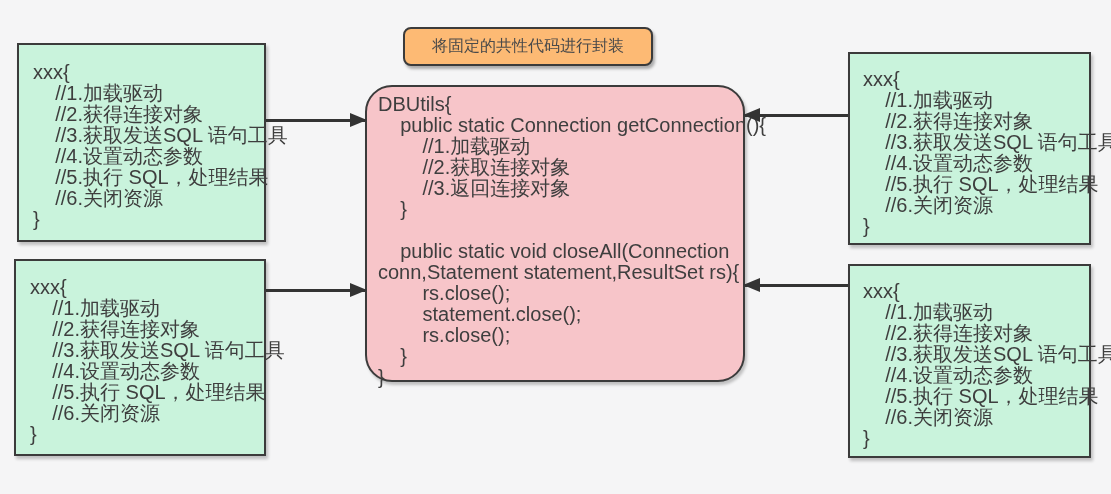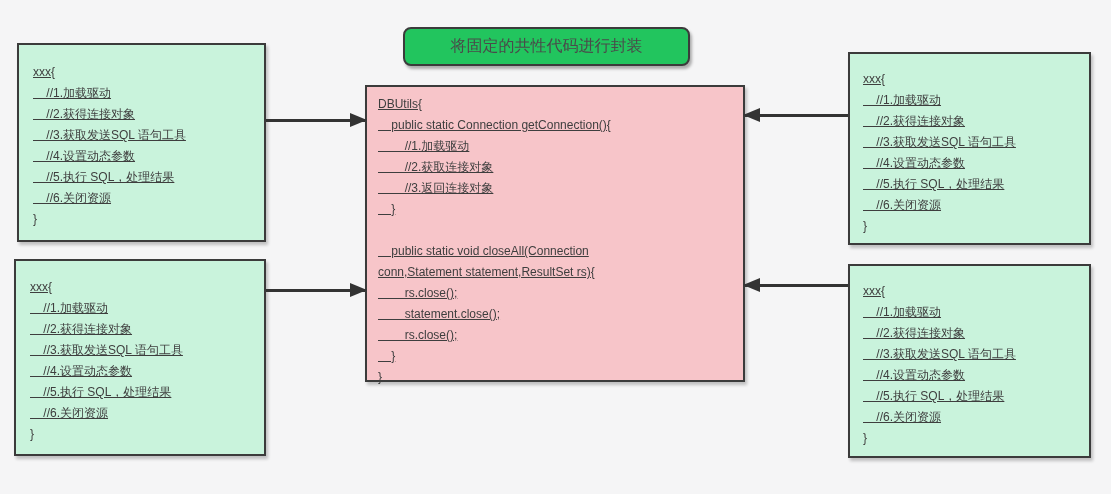--- a/index.html
+++ b/index.html
@@ -18,40 +18,40 @@
   .box {
     position: absolute;
     border: 2px solid #3b3b3b;
     box-shadow: 2px 3px 3px rgba(0,0,0,0.22);
   }
   .green { background: #c9f3dc; }
   .pink  { background: #f7c5c9; }
 
   pre.code {
     font-family: "Liberation Sans", "DejaVu Sans", sans-serif;
-    font-size: 12px;
+    font-size: 20px;
     line-height: 21px;
     white-space: pre;
     color: #3e3e3e;
-    text-decoration: underline;
   }
   .src-tl { left: 17px;  top: 43px;  width: 249px; height: 199px; padding: 17px 6px 0 14px; }
   .src-bl { left: 14px;  top: 259px; width: 252px; height: 197px; padding: 16px 6px 0 14px; }
   .src-tr { left: 848px; top: 52px;  width: 243px; height: 193px; padding: 15px 4px 0 13px; }
   .src-br { left: 848px; top: 264px; width: 243px; height: 194px; padding: 15px 4px 0 13px; }
 
   .center-box {
     left: 365px; top: 85px; width: 380px; height: 297px;
     padding: 7px 6px 0 11px;
+    border-radius: 27px;
   }
 
   .title-box {
     position: absolute;
-    left: 403px; top: 27px; width: 287px; height: 39px;
-    background: #22c55e;
+    left: 403px; top: 27px; width: 250px; height: 39px;
+    background: #fdba74;
     border: 2px solid #3b3b3b;
     border-radius: 8px;
     box-shadow: 2px 3px 3px rgba(0,0,0,0.3);
     display: flex;
     align-items: center;
     justify-content: center;
     font-size: 16px;
     color: #4a4a4a;
   }
 

